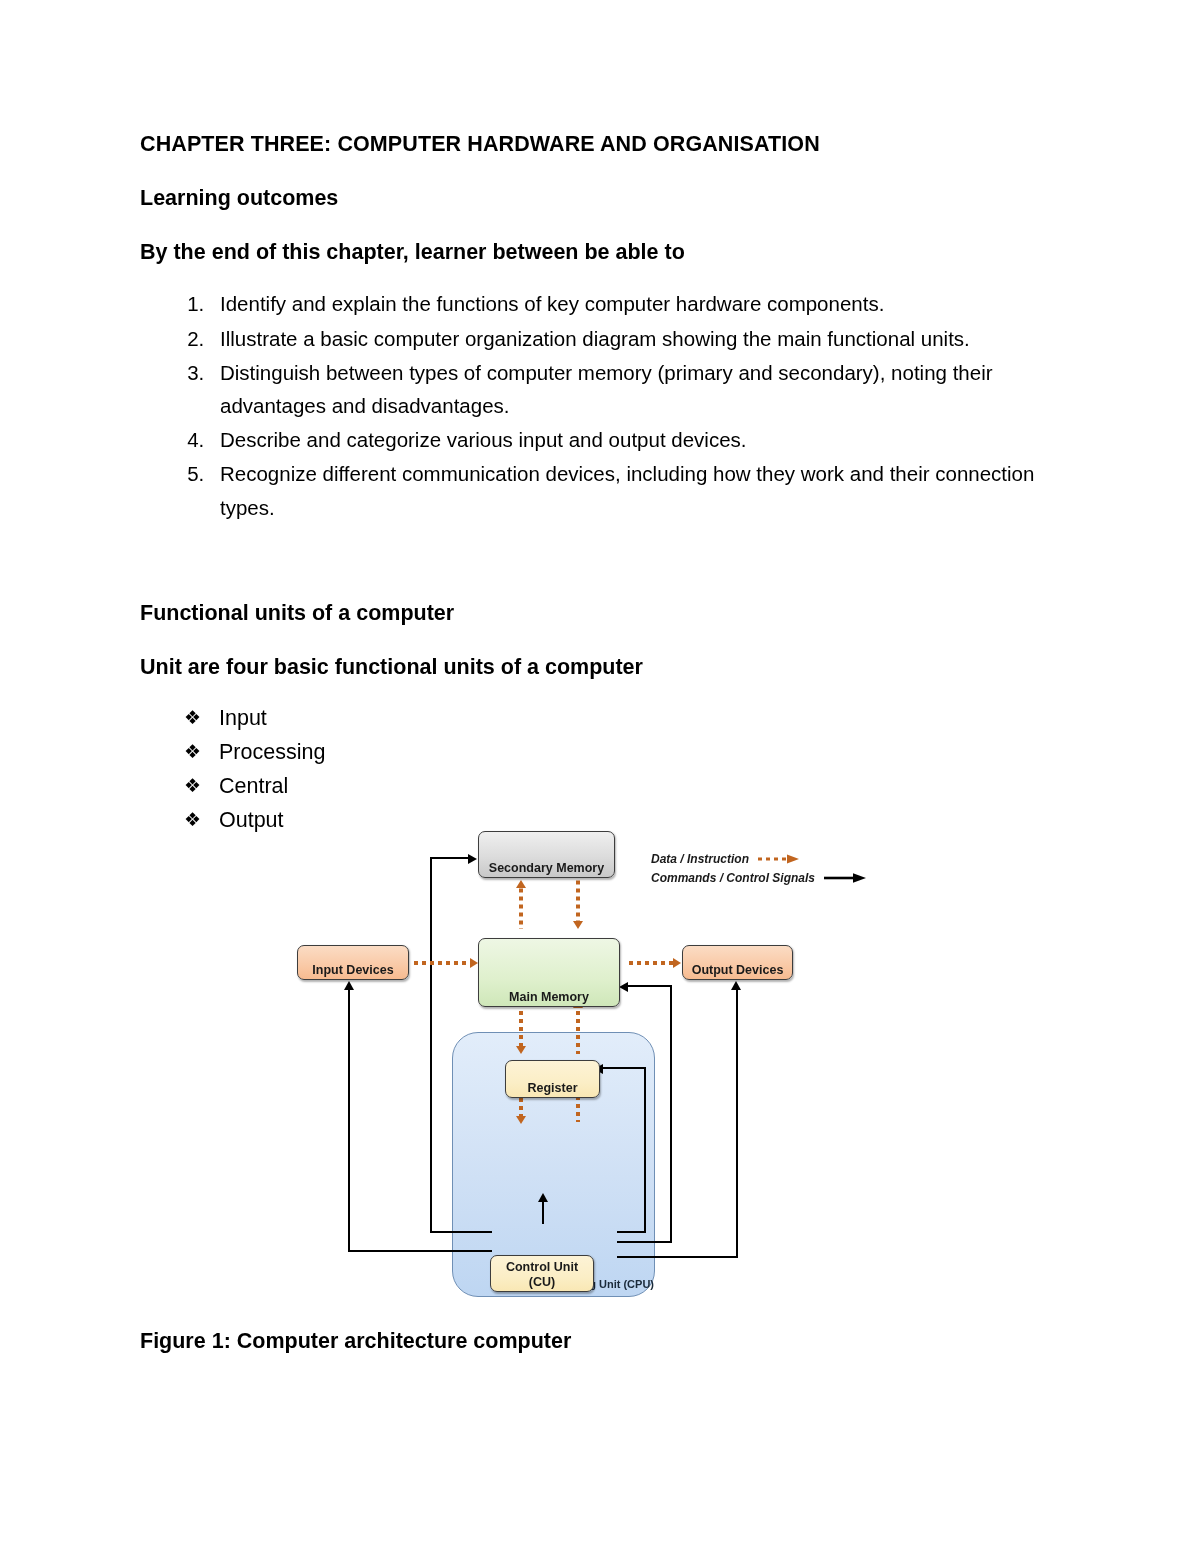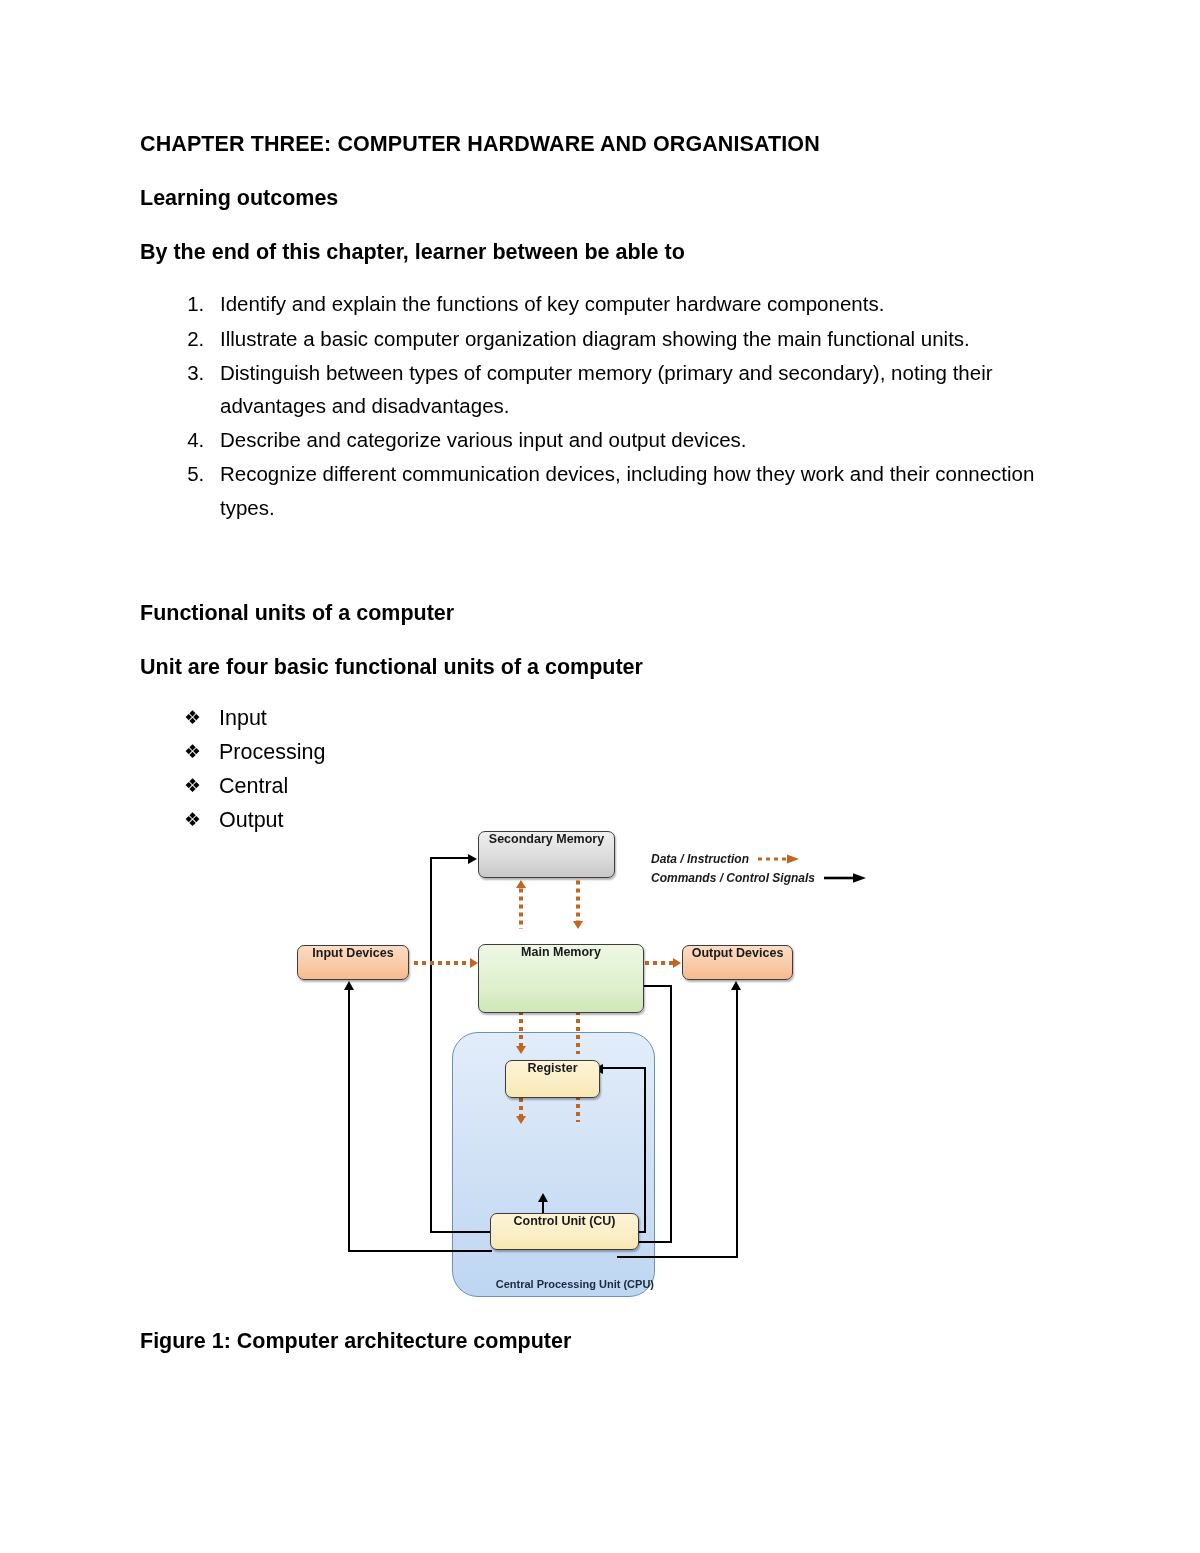--- a/index.html
+++ b/index.html
@@ -91,21 +91,21 @@
     top: 0;
     width: 1200px;
     height: 500px;
   }
   .box {
     position: absolute;
     box-sizing: border-box;
     border: 1.6px solid #3d3d3d;
     border-radius: 7px;
     display: flex;
-    align-items: flex-start;
+    align-items: flex-end;
     justify-content: center;
     text-align: center;
     font-weight: 700;
     font-size: 12.5px;
     color: #1a1a1a;
     line-height: 1.25;
     z-index: 6;
     box-shadow: 1px 1.5px 2px rgba(0,0,0,0.30);
   }
   .box-secondary {
@@ -305,38 +305,38 @@
       <div class="dt dt-v" style="left:519px; top:268px; height:28px;"></div>
       <div class="oah oah-down" style="left:516px; top:296px;"></div>
 
       <div class="dt dt-v" style="left:576px; top:274px; height:28px;"></div>
       <div class="oah oah-up" style="left:573px; top:266px;"></div>
 
       <div class="box box-secondary" style="left:478px; top:11px; width:137px; height:47px;">
         <span>Secondary Memory</span>
       </div>
 
-      <div class="box box-main" style="left:478px; top:124px; width:166px; height:69px;">
+      <div class="box box-main" style="left:478px; top:118px; width:142px; height:69px;">
         <span>Main Memory</span>
       </div>
 
       <div class="box box-io" style="left:297px; top:125px; width:112px; height:35px;">
         <span>Input Devices</span>
       </div>
 
       <div class="box box-io" style="left:682px; top:125px; width:111px; height:35px;">
         <span>Output Devices</span>
       </div>
 
       <div class="box box-cpu-inner" style="left:505px; top:227px; width:95px; height:38px;">
         <span>Register</span>
       </div>
 
 
-      <div class="box box-cpu-inner" style="left:490px; top:380px; width:149px; height:37px;">
+      <div class="box box-cpu-inner" style="left:490px; top:422px; width:104px; height:37px;">
         <span>Control Unit (CU)</span>
       </div>
 
       <div class="legend" style="left:651px; top:30px;">
         <div class="legend-row">
           <span class="legend-label" style="width:98px;">Data / Instruction</span>
           <span class="legend-sample">
             <svg width="44" height="10" viewBox="0 0 44 10" aria-hidden="true">
               <line x1="1" y1="5" x2="30" y2="5" stroke="#c1651f" stroke-width="3" stroke-dasharray="4 4"></line>
               <polygon points="30,0.5 42,5 30,9.5" fill="#c1651f"></polygon>

